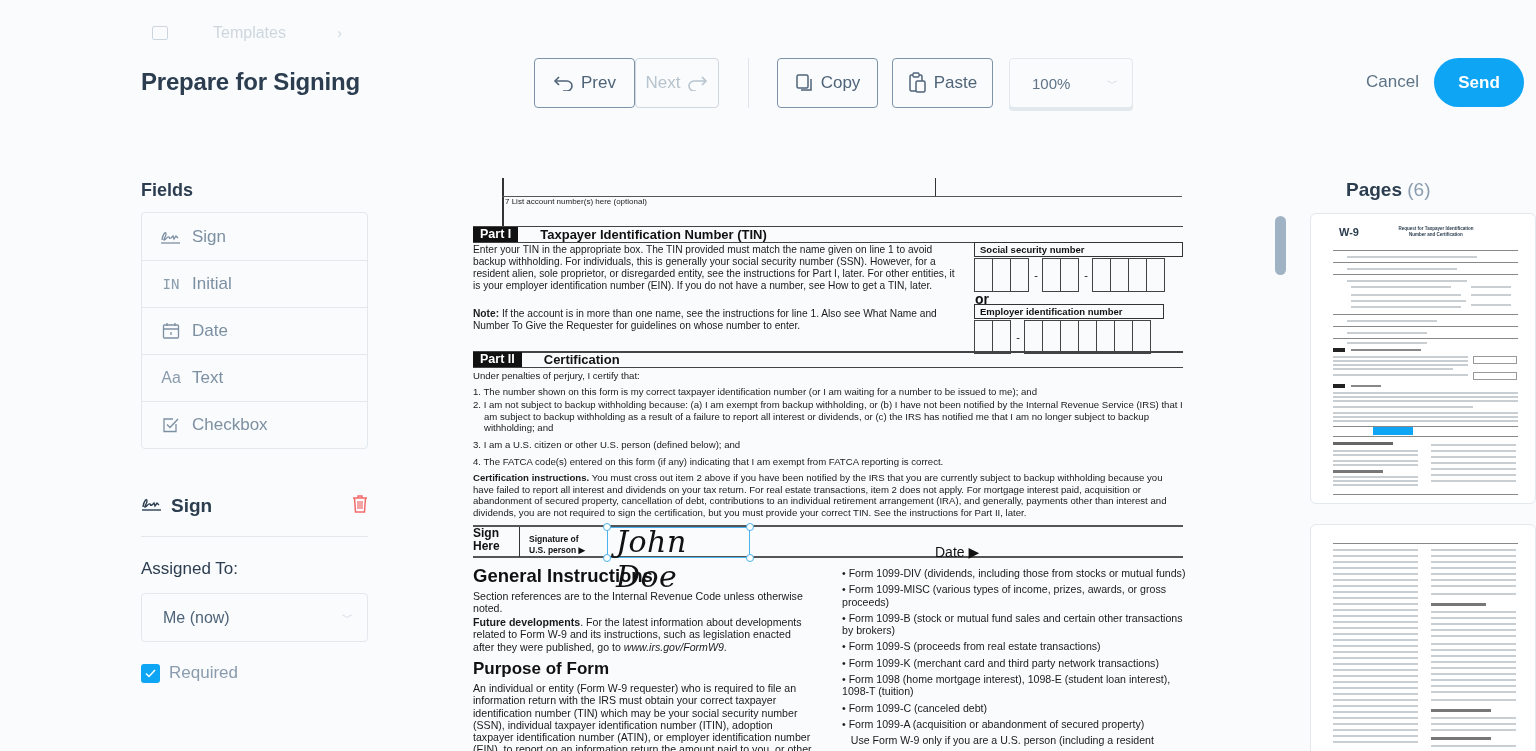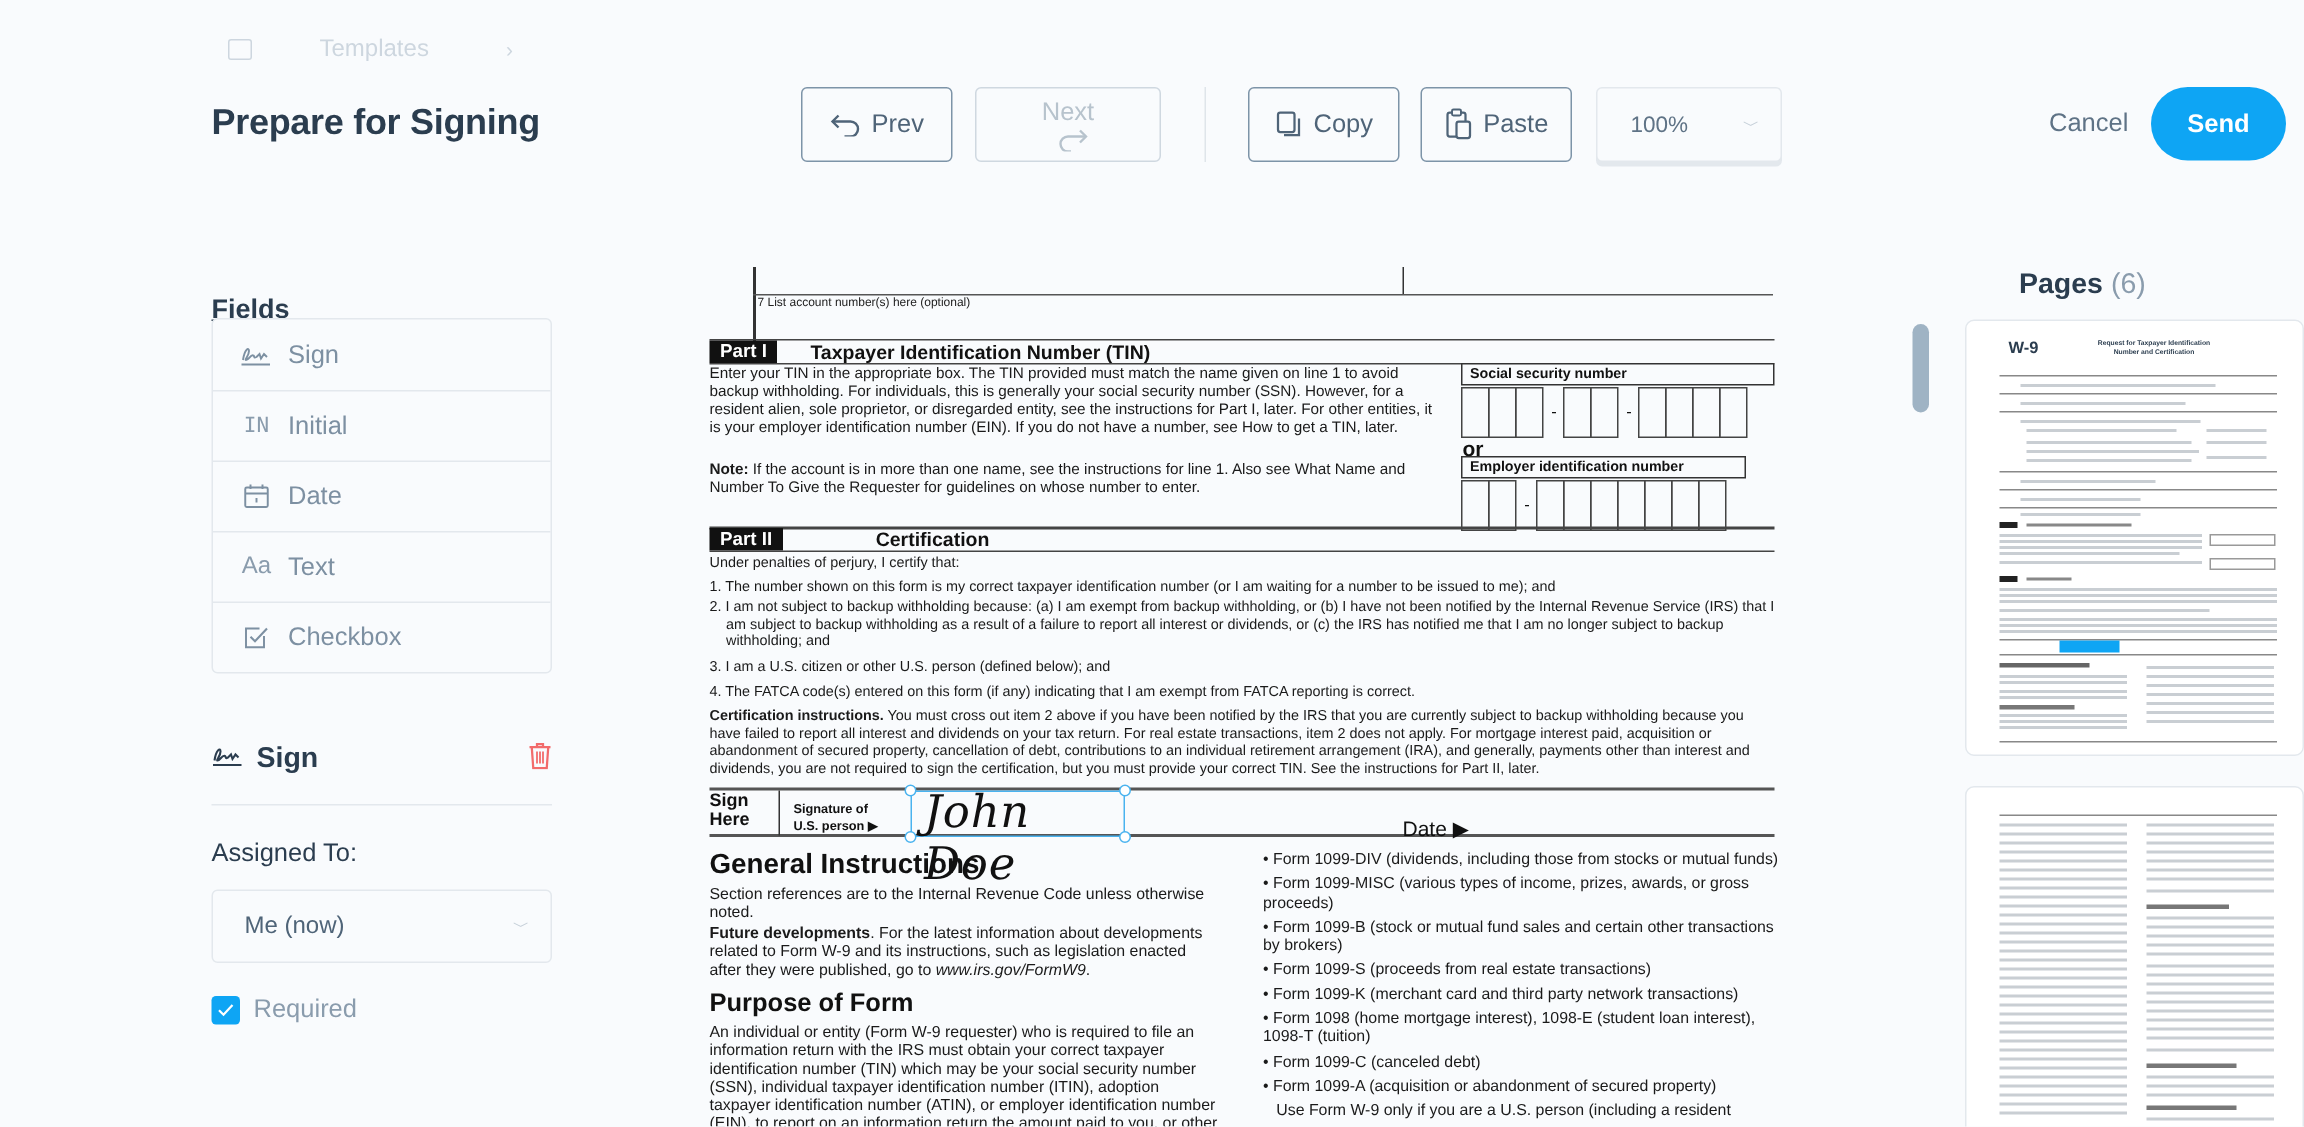--- a/index.html
+++ b/index.html
@@ -19,21 +19,21 @@
   .tbtn.disabled { border-color: #cfd8e0; color: #b7c3cd; }
   .tbtn svg { margin-right: 6px; }
   .tbtn.next svg { margin-right: 0; margin-left: 6px; }
   .sep { width: 1px; height: 50px; background: #dfe5ea; margin: 0 28px 0 29px; }
   .zoom-select { width: 124px; height: 50px; border: 1px solid #e3e8ed; border-radius: 4px; background: #f9fbfd; box-shadow: 0 3px 0 #e3e8ed; display: flex; align-items: center; padding: 0 14px 0 22px; font-size: 15px; color: #5f7386; justify-content: space-between; margin-left: 16px; }
   .zoom-select .chev { color: #c5cfd8; font-size: 11px; }
   .cancel-btn { position: absolute; left: 1366px; top: 72px; font-size: 17px; color: #5f7386; cursor: pointer; }
   .send-btn { position: absolute; left: 1434px; top: 58px; width: 90px; height: 49px; border-radius: 25px; background: #0ea5f4; color: #ffffff; font-size: 17px; font-weight: bold; display: flex; align-items: center; justify-content: center; cursor: pointer; }
 
   
-  .fields-title { position: absolute; left: 141px; top: 196px; font-size: 18px; font-weight: bold; color: #2b3d4f; text-decoration: underline; }
+  .fields-title { position: absolute; left: 141px; top: 180px; font-size: 18px; font-weight: bold; color: #2b3d4f; }
   .fields-list { position: absolute; left: 141px; top: 212px; width: 227px; border: 1px solid #e3e8ed; border-radius: 4px; background: #f9fbfd; }
   .field-item { height: 47px; display: flex; align-items: center; padding-left: 18px; border-top: 1px solid #e3e8ed; cursor: pointer; }
   .field-item:first-child { border-top: none; }
   .field-item .ficon { width: 22px; display: flex; align-items: center; justify-content: center; margin-right: 10px; color: #8a9cad; font-size: 14px; }
   .field-item .flabel { font-size: 17px; color: #7d90a2; }
 
   .sel-header { position: absolute; left: 141px; top: 494px; width: 227px; display: flex; align-items: center; }
   .sel-header .sicon { margin-right: 8px; }
   .sel-header .stitle { font-size: 19px; font-weight: bold; color: #2b3d4f; flex: 1; }
   .sel-divider { position: absolute; left: 141px; top: 536px; width: 227px; height: 1px; background: #e3e8ed; }
@@ -98,21 +98,21 @@
   <h1 class="page-title">Prepare for Signing</h1>
 
   <div class="toolbar">
     <div class="tbtn" style="width:101px;">
       <svg width="22" height="16" viewBox="0 0 22 16">
           <path d="M6 2 L2 6 L6 10" fill="none" stroke="#4f6478" stroke-width="1.6"></path>
           <path d="M2 6 H14 a5 5 0 0 1 0 10 H10" fill="none" stroke="#4f6478" stroke-width="1.6"></path>
         </svg>
       <span>Prev</span>
     </div>
-    <div class="tbtn disabled next" style="width:124px; margin-left:15px;flex-direction:column;">
+    <div class="tbtn disabled next" style="width:84px; ">
       <span>Next</span>
       <svg width="22" height="16" viewBox="0 0 22 16">
           <path d="M16 2 L20 6 L16 10" fill="none" stroke="#b7c3cd" stroke-width="1.6"></path>
           <path d="M20 6 H8 a5 5 0 0 0 0 10 H10" fill="none" stroke="#b7c3cd" stroke-width="1.6"></path>
         </svg>
     </div>
     <div class="sep"></div>
     <div class="tbtn" style="width:101px;">
       <svg width="20" height="20" viewBox="0 0 20 20">
           <rect x="2" y="2" width="11" height="13" rx="1.5" fill="none" stroke="#4f6478" stroke-width="1.5"></rect>
@@ -248,21 +248,21 @@
       <div class="digit"></div>
         <div class="digit"></div>
         <div class="digit"></div>
         <div class="digit"></div>
         <div class="digit"></div>
         <div class="digit"></div>
         <div class="digit"></div>
     </div>
     <div class="hline" style="left:5px; top:181px; width:710px; background:#444; height:1.5px;"></div>
 
-    <div class="part-bar" style="top:182px;gap:40px;">
+    <div class="part-bar" style="top:182px;">
       <span class="part-tag">Part II</span>
       <span class="part-title">Certification</span>
     </div>
     <div class="hline" style="left:5px; top:197px; width:710px; background:#444;"></div>
     <div class="cert-list" style="top:200px;">Under penalties of perjury, I certify that:</div>
     <div class="cert-list" style="top:216px; width:710px;">1. The number shown on this form is my correct taxpayer identification number (or I am waiting for a number to be issued to me); and</div>
     <div class="cert-list" style="top:229px; width:710px; padding-left:11px; text-indent:-11px;">2. I am not subject to backup withholding because: (a) I am exempt from backup withholding, or (b) I have not been notified by the Internal Revenue Service (IRS) that I am subject to backup withholding as a result of a failure to report all interest or dividends, or (c) the IRS has notified me that I am no longer subject to backup withholding; and</div>
     <div class="cert-list" style="top:269px; width:710px;">3. I am a U.S. citizen or other U.S. person (defined below); and</div>
     <div class="cert-list" style="top:286px; width:710px;">4. The FATCA code(s) entered on this form (if any) indicating that I am exempt from FATCA reporting is correct.</div>
     <div class="cert-list" style="top:302px; width:712px;">

